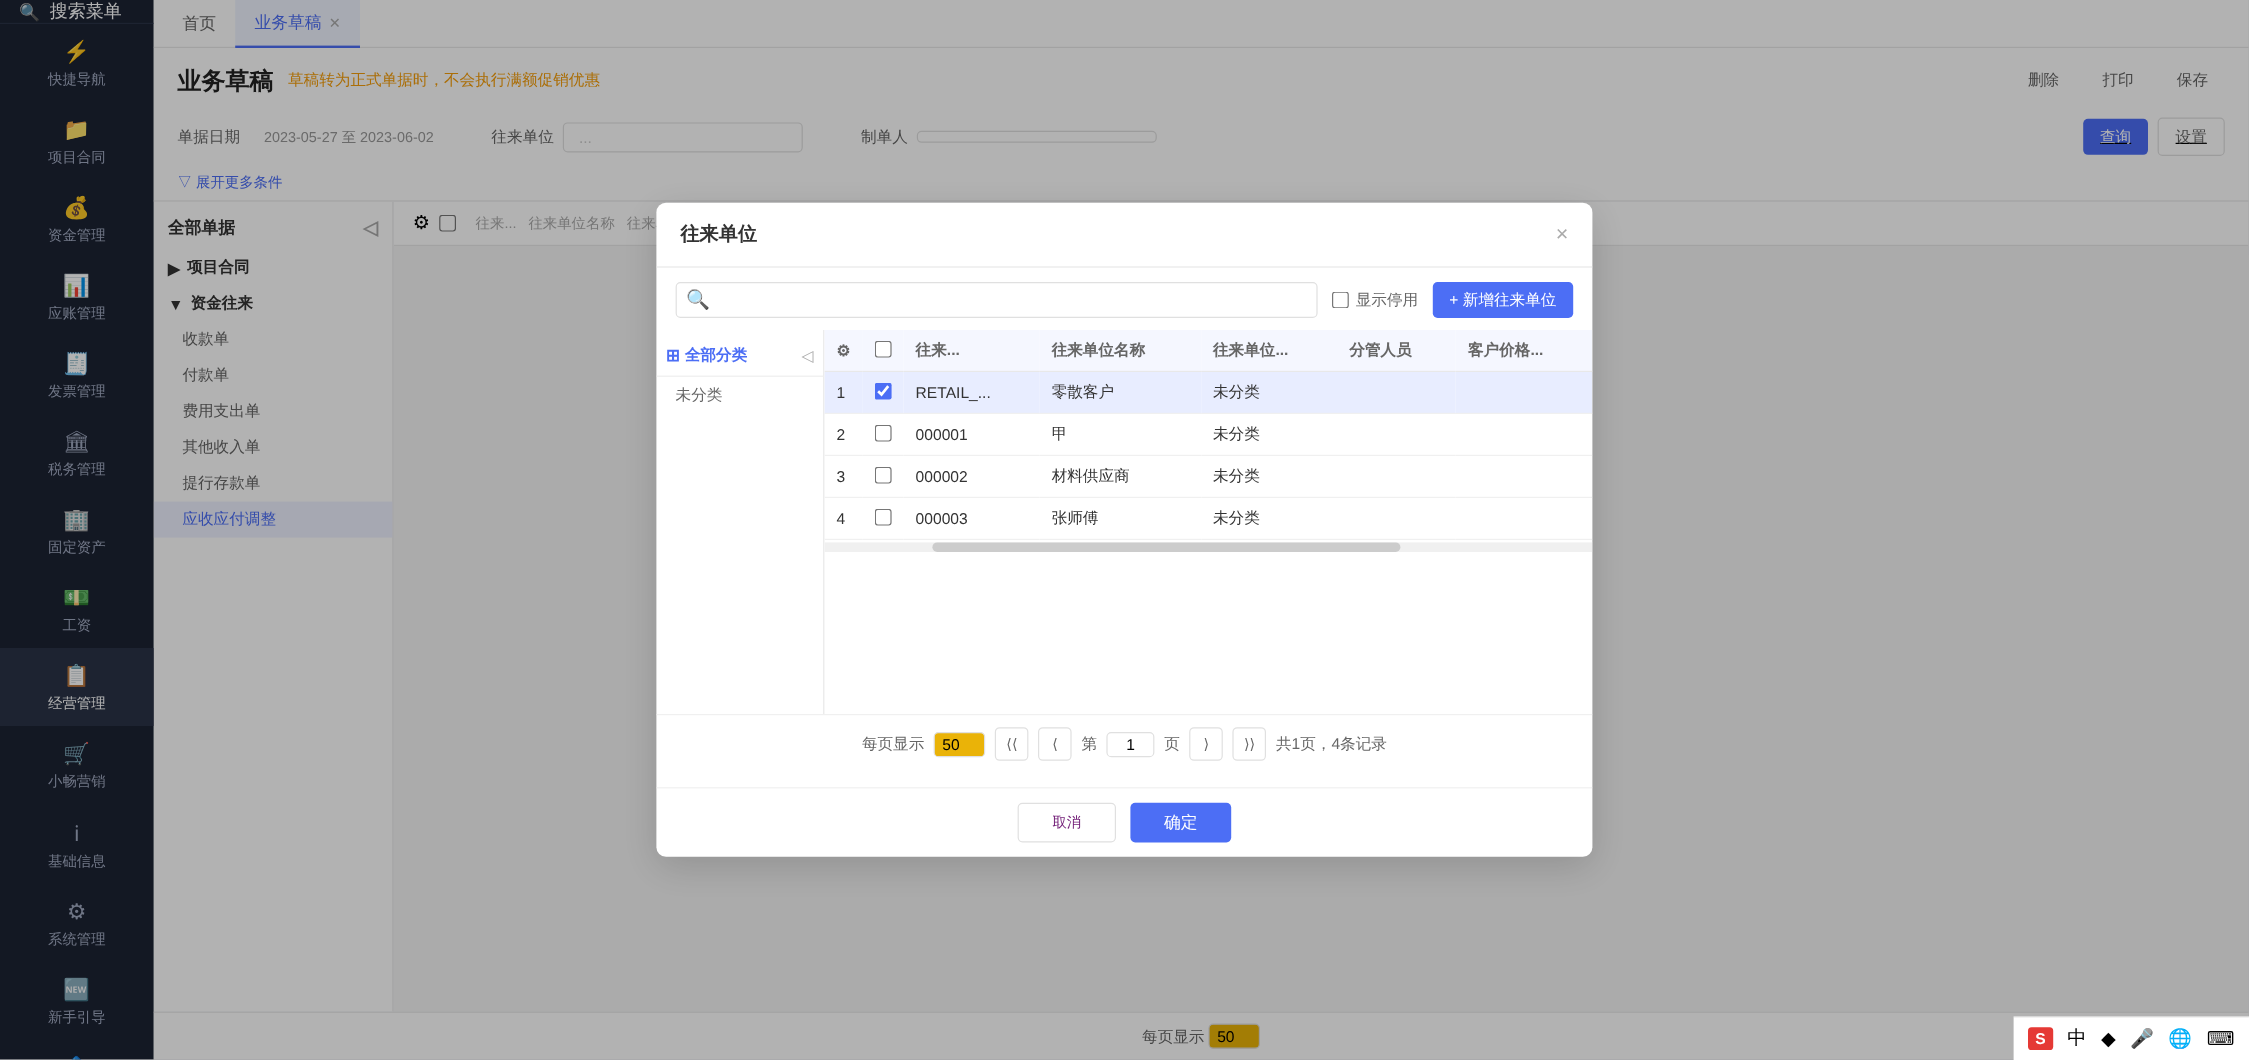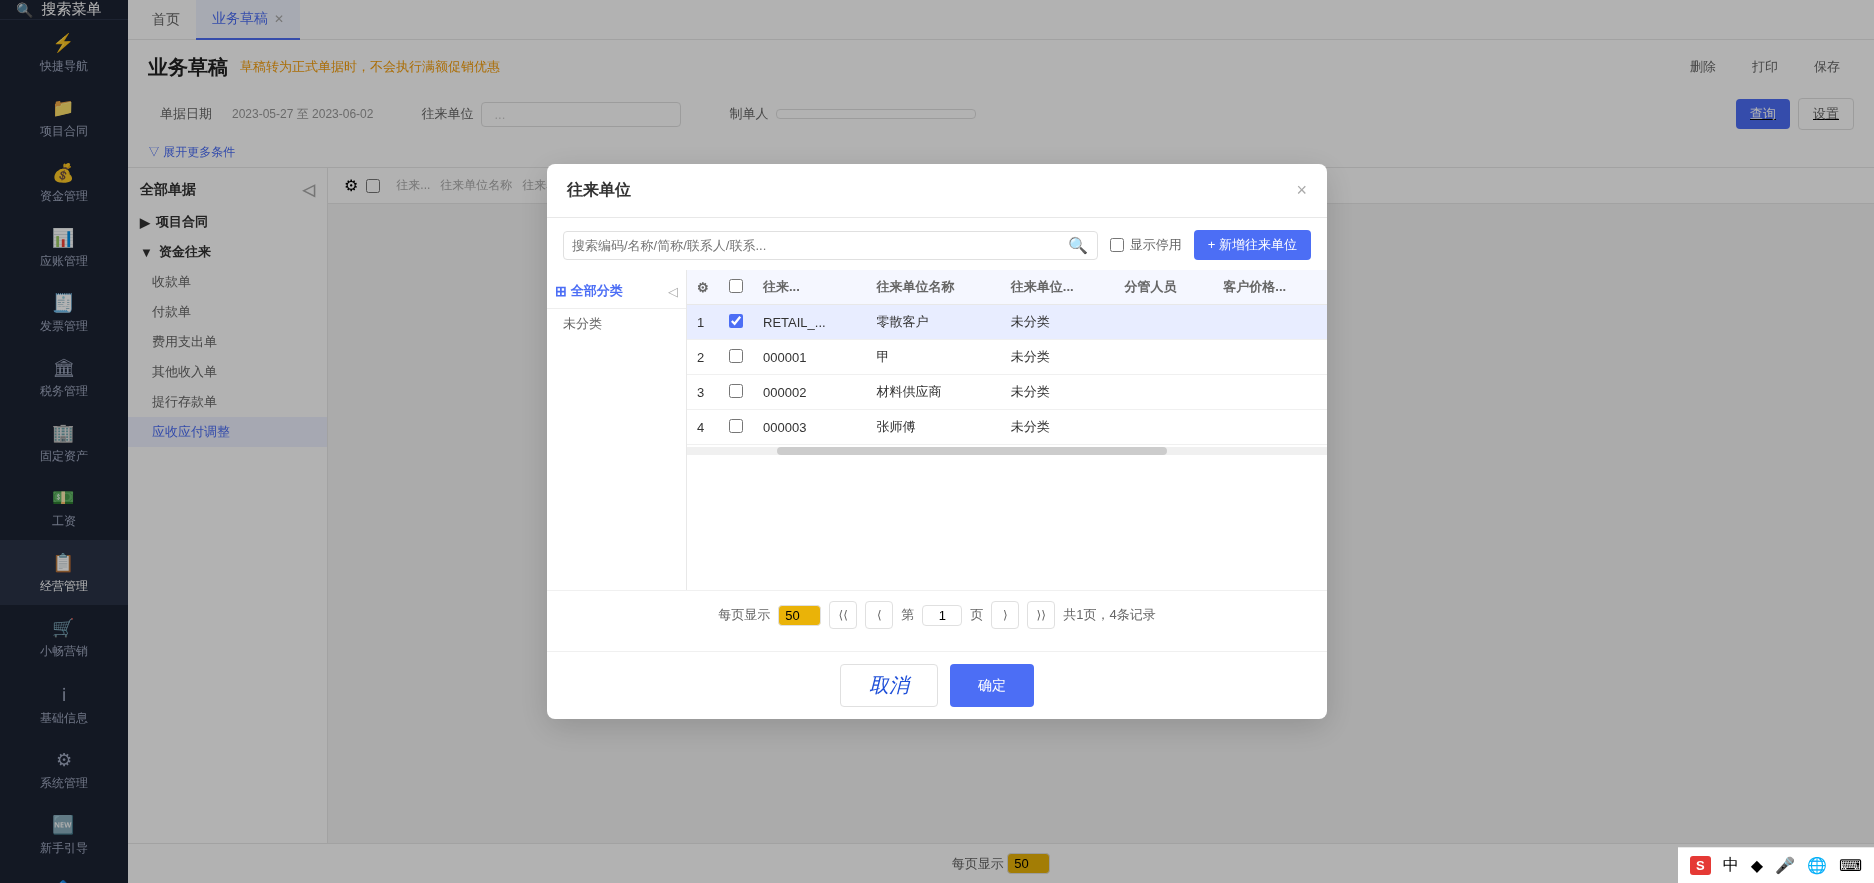--- a/index.html
+++ b/index.html
@@ -80,21 +80,20 @@
     }
     .page-title { font-size: 20px; font-weight: bold; color: #222; margin-right: 12px; }
     .page-subtitle { font-size: 13px; color: #f59e0b; }
 
     .filter-row {
       display: flex;
       align-items: center;
       padding: 8px 0;
       gap: 16px;
       flex-wrap: wrap;
-      margin-left: 12px;
     }
     .filter-label { font-size: 13px; color: #666; }
     .filter-buttons { display: flex; gap: 4px; }
     .filter-btn {
       padding: 2px 8px;
       border: 1px solid #e0e0e0;
       border-radius: 4px;
       font-size: 12px;
       cursor: pointer;
       background: #fff;
@@ -383,25 +382,24 @@
       display: flex;
       justify-content: center;
       gap: 12px;
       padding: 12px 20px;
       border-top: 1px solid #f0f0f0;
     }
     .footer-btn-cancel {
       padding: 7px 28px;
       border: 1px solid #e0e0e0;
       background: #fff;
-      color: #1d4ed8;
-      border-radius: 4px;
-      font-size: 20px;
-      cursor: pointer;
-      font-style: italic;
+      color: #701a75;
+      border-radius: 4px;
+      font-size: 12px;
+      cursor: pointer;
     }
     .footer-btn-confirm {
       padding: 7px 28px;
       border: none;
       background: #4c6ef5;
       color: #fff;
       border-radius: 4px;
       font-size: 14px;
       cursor: pointer;
     }
@@ -601,21 +599,20 @@
 
 <div class="overlay">
   <div class="dialog">
     <div class="dialog-header">
       <span class="dialog-title">往来单位</span>
       <span class="dialog-close">×</span>
     </div>
     <div class="dialog-body">
       <div class="dialog-toolbar">
         <div class="search-input-wrap">
-          <input type="text" placeholder="搜索编码/名称/简称/联系人/联系..." style="">
           <span style="color:#aaa;">🔍</span>
         </div>
         <div class="show-disabled-wrap">
           <input type="checkbox" style="">
           <span>显示停用</span>
         </div>
         <button class="add-btn">+ 新增往来单位</button>
       </div>
 
       <div class="dialog-content">

